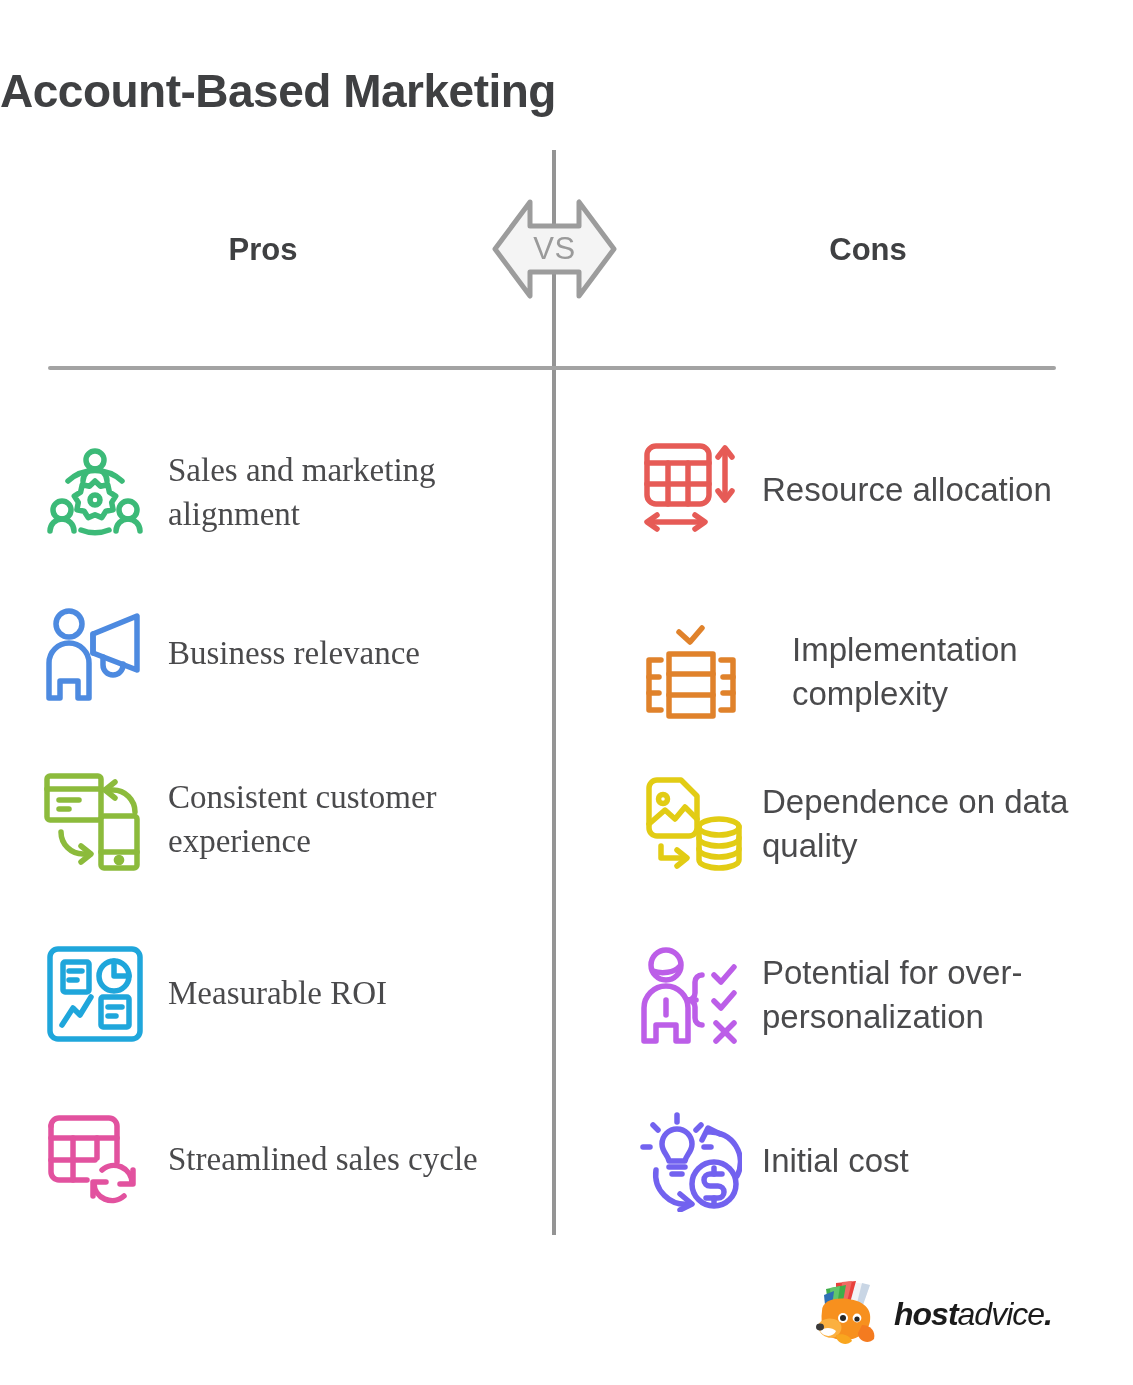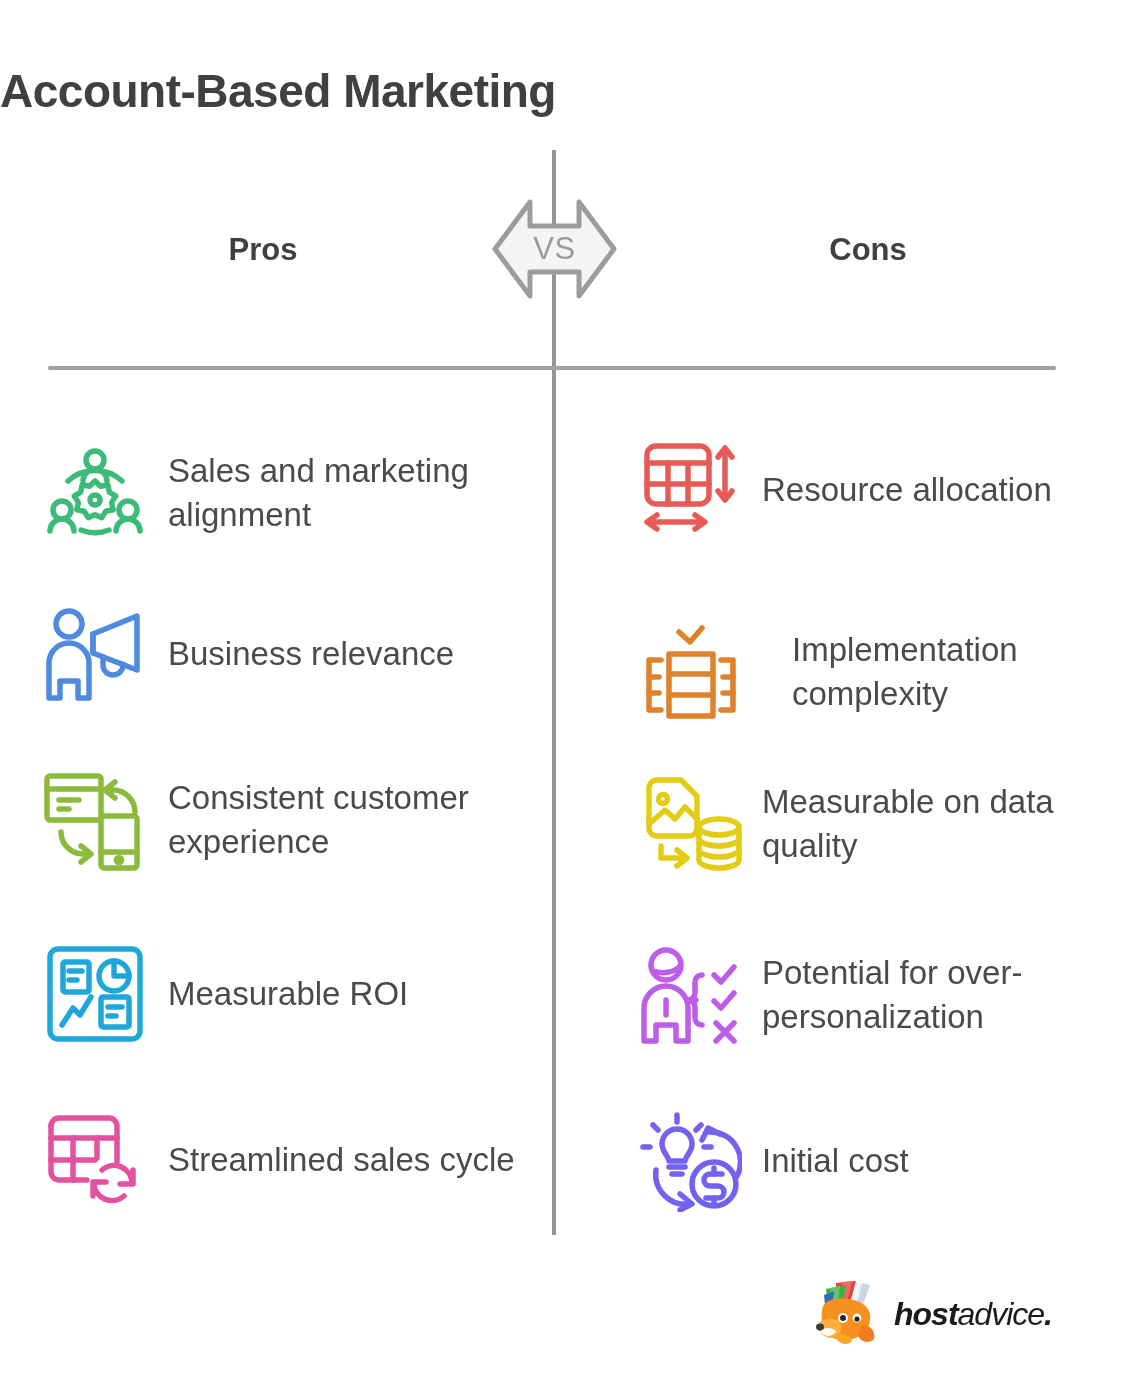--- a/index.html
+++ b/index.html
@@ -101,21 +101,21 @@
     justify-content: center;
   }
   .row .label {
     font-size: 33px;
     line-height: 1.32;
     color: #4a4a4c;
   }
 
   
   .pros-row { left: 40px; width: 500px; }
-  .pros-row .label { margin-left: 18px; }
+  .pros-row .label { margin-left: 18px; font-family: Liberation Serif, serif; }
 
   
   .cons-row { left: 636px; width: 470px; }
   .cons-row .label { margin-left: 16px; }
 
   
   #pros-row-0 { top: 428px; height: 130px; }
   #pros-row-1 { top: 598px; height: 112px; }
   #pros-row-2 { top: 752px; height: 135px; }
   #pros-row-3 { top: 938px; height: 112px; }
@@ -305,21 +305,21 @@
         <circle cx="24" cy="25" r="4.5"></circle>
         <path d="M10 50 L26 36 L36 45 L46 33 L58 45"></path>
         <ellipse cx="80" cy="53" rx="20" ry="8"></ellipse>
         <path d="M60 53 L60 86 a20 8 0 0 0 40 0 L100 53"></path>
         <path d="M60 64 a20 8 0 0 0 40 0"></path>
         <path d="M60 75 a20 8 0 0 0 40 0"></path>
         <path d="M22 72 L22 84 L46 84"></path>
         <path d="M38 76 L48 84 L38 92"></path>
       </svg>
     </div>
-    <div class="label">Measurable on data quality</div>
+    <div class="label">Dependence on data quality</div>
   </div>
 
   <div class="row cons-row" id="cons-row-3">
     <div class="icon-wrap">
       <svg width="102" height="100" viewBox="0 0 102 100" fill="none" stroke="#bc5ee8" stroke-width="5.5" stroke-linecap="round" stroke-linejoin="round" xmlns="http://www.w3.org/2000/svg">
         <circle cx="26" cy="20" r="15"></circle>
         <path d="M13 26 a18 10 0 0 0 26 -4"></path>
         <path d="M4 96 L4 63 a22 22 0 0 1 44 0 L48 96 L36 96 L36 80 L16 80 L16 96 Z"></path>
         <path d="M26 55 L26 70"></path>
         <path d="M62 30 a7 7 0 0 0 -7 7 L55 48 a7 7 0 0 1 -7 7 a7 7 0 0 1 7 7 L55 73 a7 7 0 0 0 7 7"></path>

